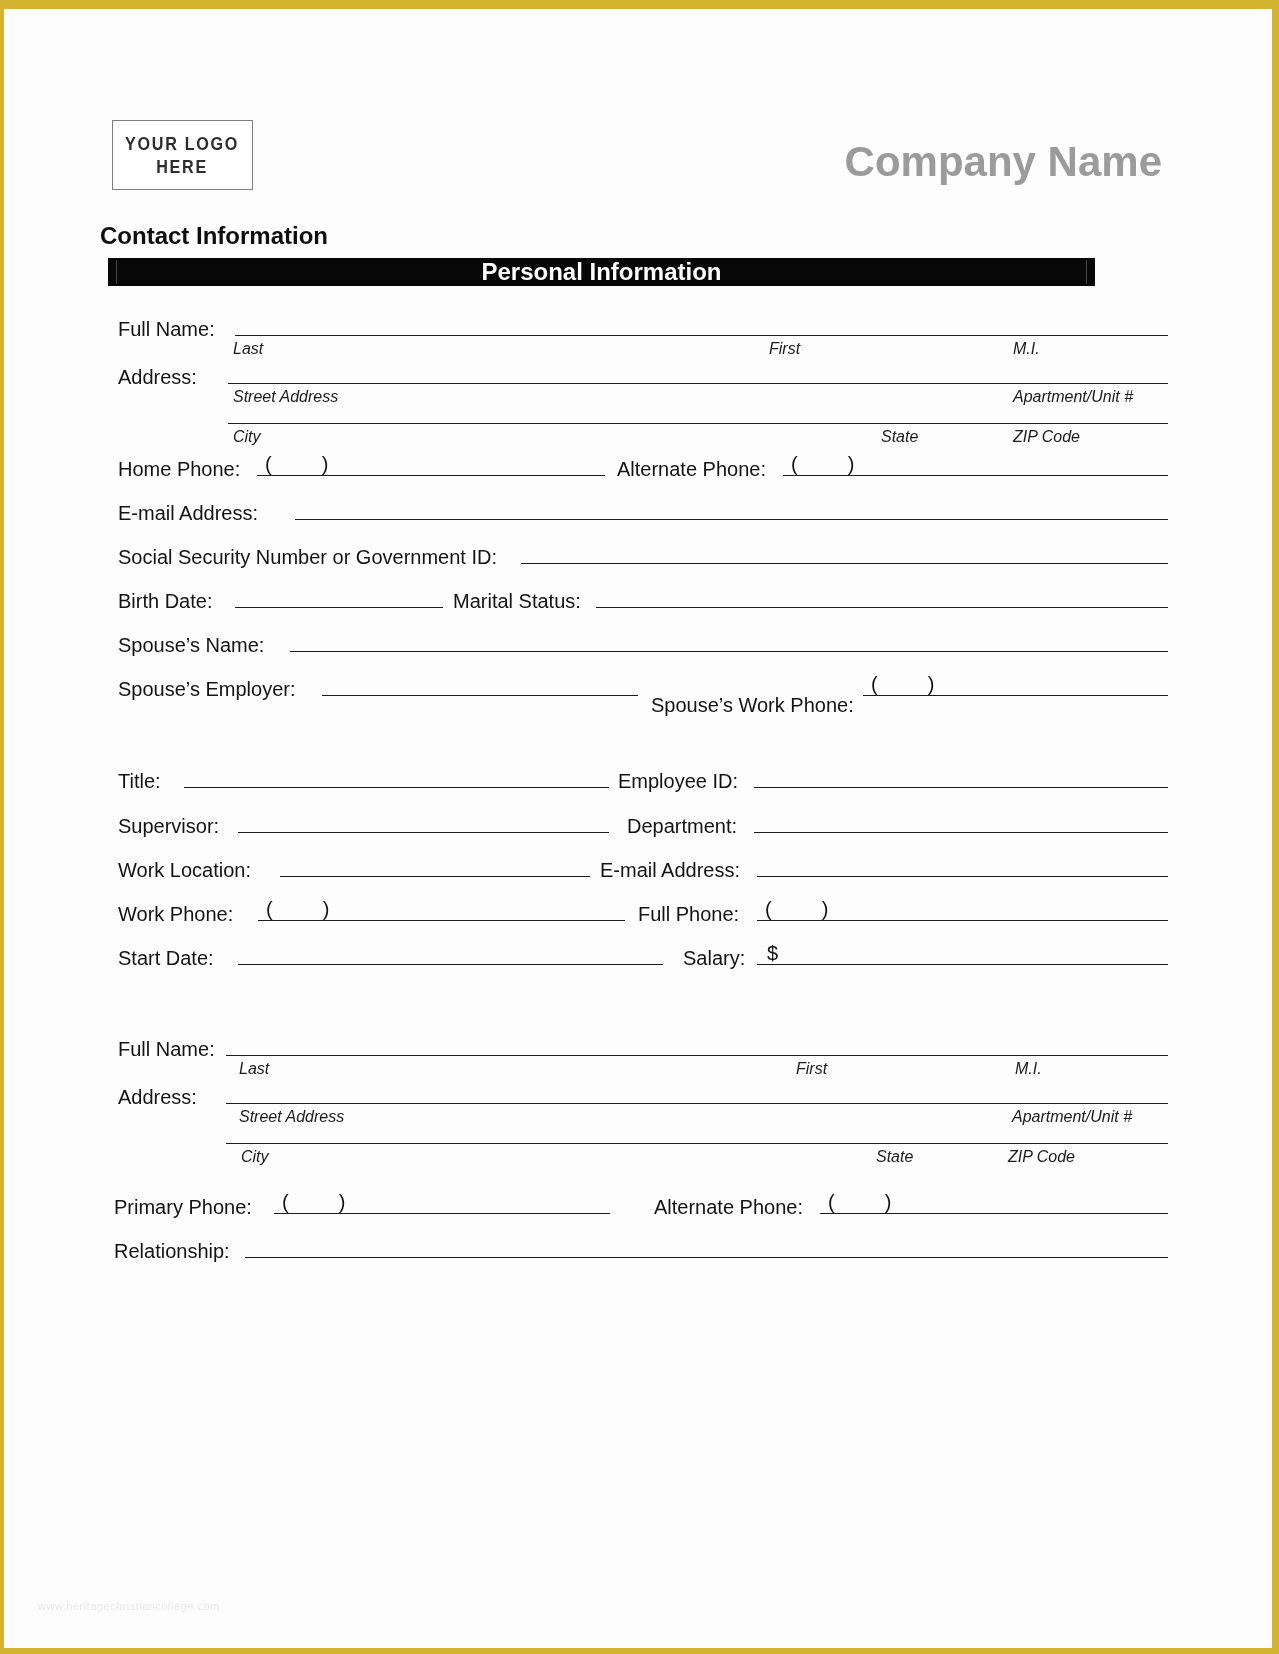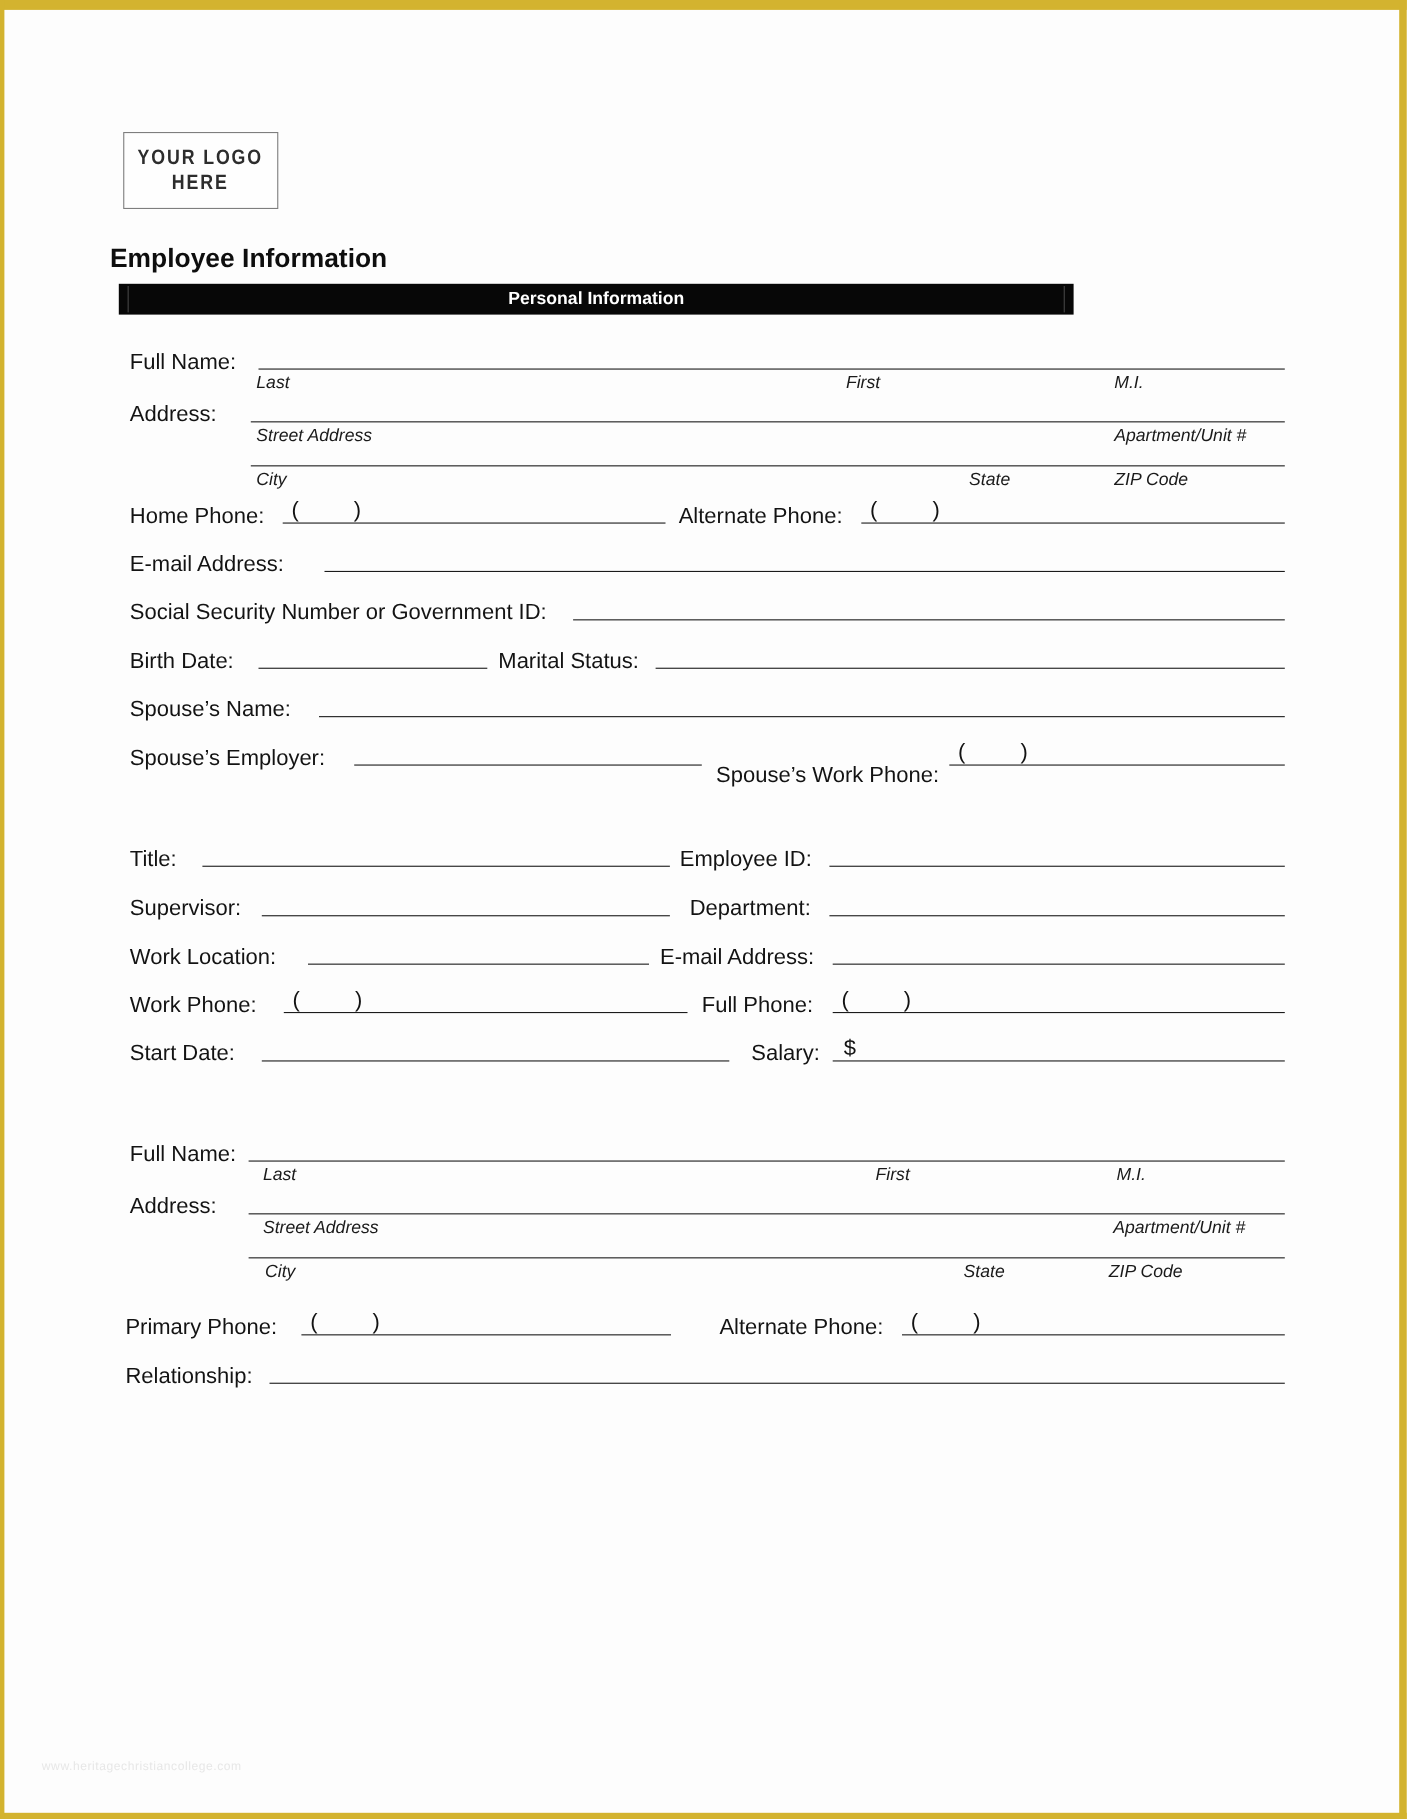--- a/index.html
+++ b/index.html
@@ -29,23 +29,23 @@
   .company-name{
     position:absolute;left:700px;top:138px;width:462px;
     text-align:right;font-size:42px;font-weight:bold;color:#9b9b9b;
     white-space:nowrap;
   }
   .page-title{
     position:absolute;left:100px;top:222px;
     font-size:24px;font-weight:bold;color:#0e0e0e;
   }
   .section-bar{
-    position:absolute;left:108px;width:868px;height:28px;
+    position:absolute;left:108px;width:987px;height:28px;
     background:#070707;color:#ffffff;
-    font-size:16px;font-weight:bold;text-align:center;line-height:28px;
+    font-size:24px;font-weight:bold;text-align:center;line-height:28px;
   }
   .section-bar::before,.section-bar::after{
     content:"";position:absolute;top:2px;bottom:2px;width:1px;background:#454545;
   }
   .section-bar::before{left:8px;}
   .section-bar::after{right:8px;}
 
   .lbl{position:absolute;font-size:20px;line-height:22px;white-space:nowrap;color:#131313;}
   .sub{position:absolute;font-size:16px;font-style:italic;line-height:18px;white-space:nowrap;color:#1a1a1a;}
   .fline{position:absolute;height:21px;border-bottom:1.5px solid #1b1b1b;}
@@ -61,21 +61,22 @@
   <div class="border-strip b-bottom"></div>
   <div class="border-strip b-left"></div>
   <div class="border-strip b-right"></div>
 
   <div class="logo-box">
     <div class="logo-text">
       <div>YOUR LOGO</div>
       <div>HERE</div>
     </div>
   </div>
-  <div class="page-title">Employee Information</div>
+  <div class="company-name">Company Name</div>
+  <div class="page-title">Contact Information</div>
 
   <div class="section-bar" style="top:258px">Personal Information</div>
 
   <div class="lbl" style="left:118px;top:318px">Full Name:</div>
   <div class="fline" style="left:235px;top:314px;width:933px"></div>
   <div class="sub" style="left:233px;top:340px">Last</div>
   <div class="sub" style="left:769px;top:340px">First</div>
   <div class="sub" style="left:1013px;top:340px">M.I.</div>
 
   <div class="lbl" style="left:118px;top:366px">Address:</div>

